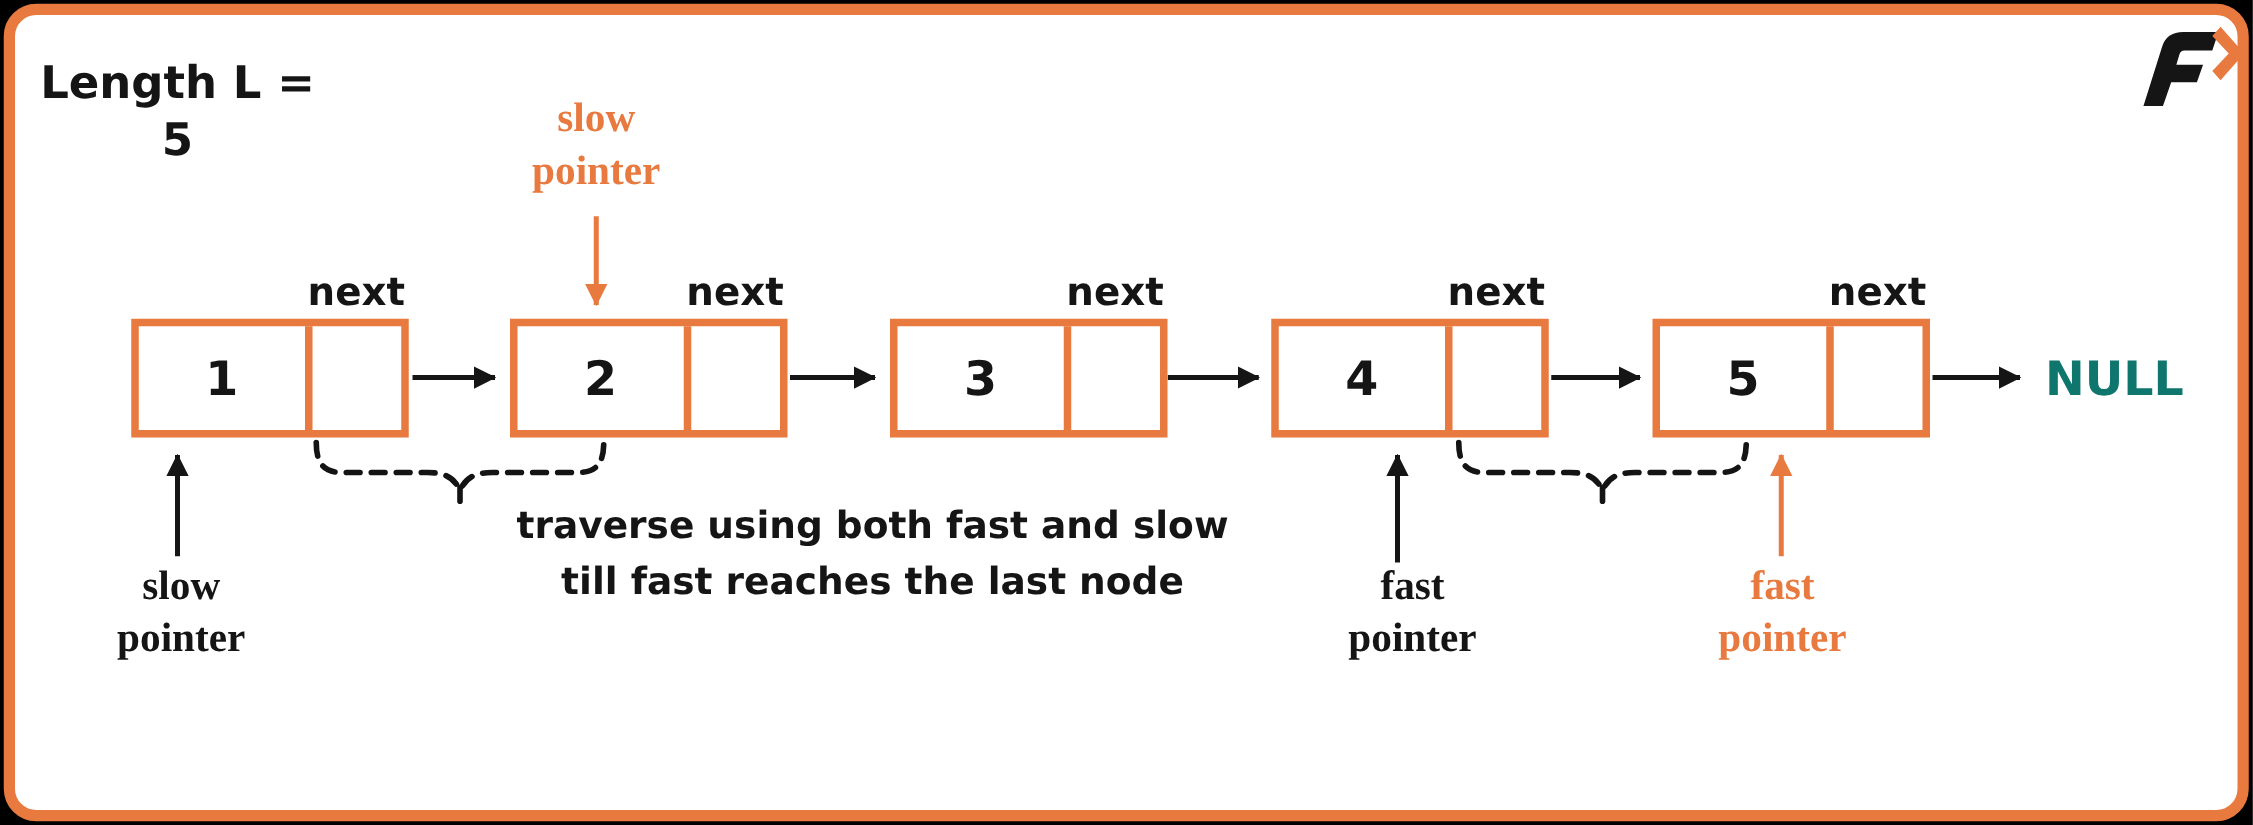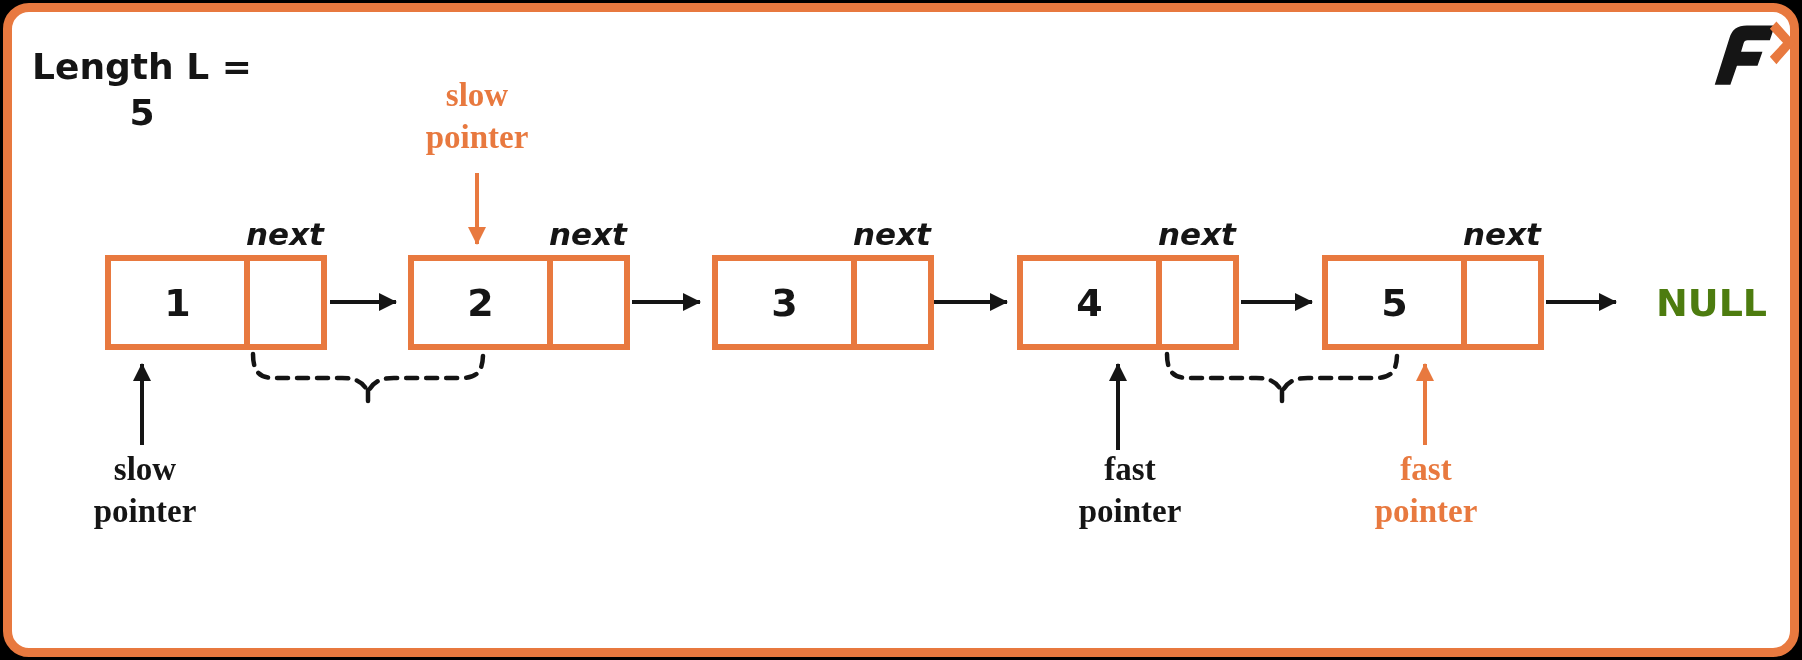--- a/index.html
+++ b/index.html
@@ -8,30 +8,30 @@
   .frame{position:absolute;left:3px;top:3px;right:3px;bottom:3px;background:#fff;
          border:9px solid #E8793F;border-radius:26px;}
   .overlay{position:absolute;left:0;top:0;width:1802px;height:660px;pointer-events:none;}
   .node{position:absolute;top:255px;width:222px;height:95px;box-sizing:border-box;
         border:6px solid #E8793F;background:#fff;display:flex;}
   .cell-value{width:139px;box-sizing:border-box;border-right:6px solid #E8793F;
               display:flex;align-items:center;justify-content:center;
               font-size:38px;font-weight:bold;color:#151515;}
   .cell-next{flex:1;}
   .next-label{position:absolute;top:216px;width:90px;text-align:center;
-              font-size:31px;font-weight:bold;color:#151515;font-style:italic;}
+              font-size:31px;font-weight:bold;color:#151515;}
   .lbl{position:absolute;width:200px;text-align:center;font-weight:bold;
        font-size:33px;line-height:42px;font-family:Liberation Serif, serif;}
   .ink{color:#151515;}
   .accent{color:#E8793F;}
   .title{position:absolute;left:28px;top:44px;width:228px;text-align:center;
          font-size:36px;line-height:46px;font-weight:bold;color:#151515;}
   .caption{position:absolute;left:408px;top:398px;width:580px;text-align:center;
            font-size:30px;line-height:45px;font-weight:bold;color:#151515;}
-  .null-label{position:absolute;left:1636px;top:281px;font-size:38px;font-weight:bold;color:#4d7c0f;margin-left:20px;}
+  .null-label{position:absolute;left:1636px;top:281px;font-size:38px;font-weight:bold;color:#0f766e;}
   .logo{position:absolute;left:1694px;top:14px;width:104px;height:74px;}
 </style>
 </head>
 <body>
 
 <div class="canvas">
   <div class="frame"></div>
 
   <svg class="overlay" viewBox="0 0 1802 660">
     <defs>
@@ -112,13 +112,17 @@
   </div>
   <div class="lbl ink" style="left:1030px;top:448px">
     <div>fast</div>
     <div>pointer</div>
   </div>
   <div class="lbl accent" style="left:1326px;top:448px">
     <div>fast</div>
     <div>pointer</div>
   </div>
 
+  <div class="caption">
+    <div>traverse using both fast and slow</div>
+    <div>till fast reaches the last node</div>
+  </div>
 </div>
 
 </body></html>

